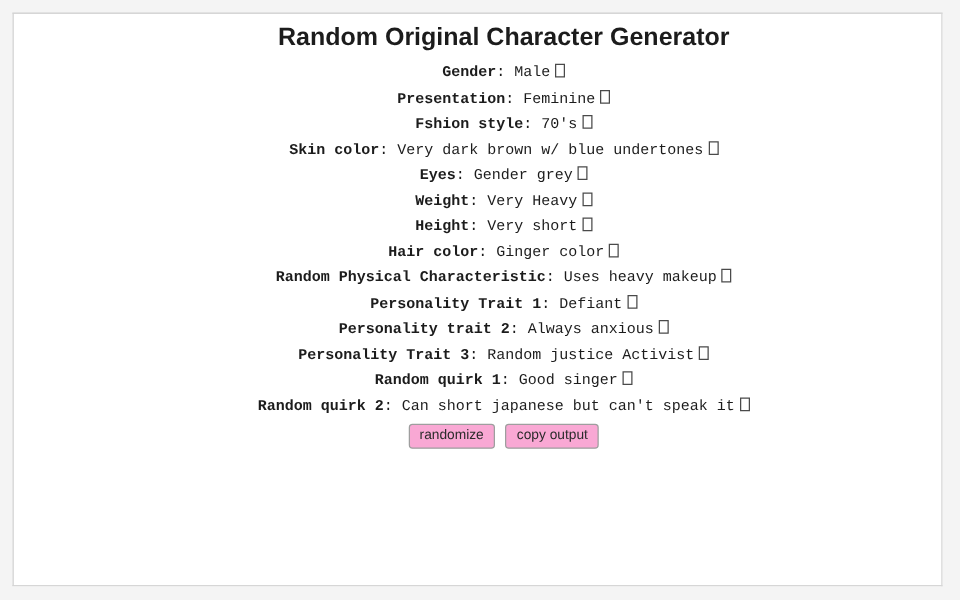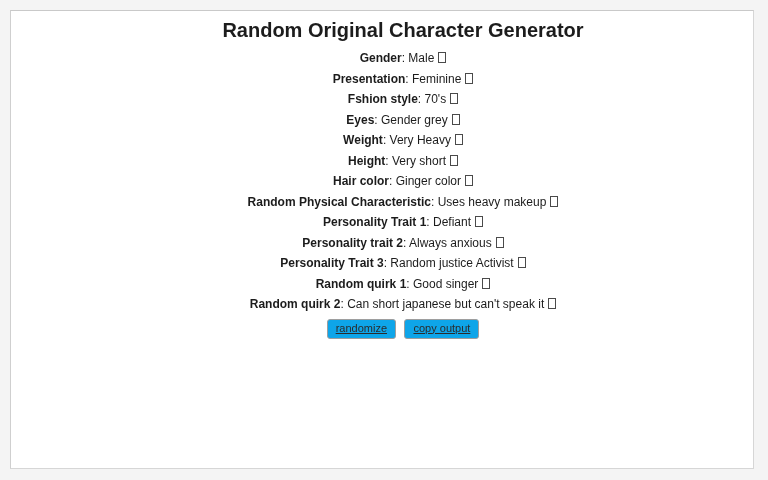--- a/index.html
+++ b/index.html
@@ -28,58 +28,59 @@
     font-size:20px;
     line-height:23px;
     font-weight:700;
     margin:8px 0 9px 0;
   }
   .rows{display:block;}
   .row{
     font-size:12px;
     line-height:14px;
     margin:0 0 6.5px 0;
+    font-family:Liberation Mono, monospace;
   }
   .row .lbl{font-weight:700;}
   .row .val{font-weight:400;}
   .tofu{
     display:inline-block;
     width:6px;height:9px;
     border:1px solid #4a4a4a;
     margin-left:4px;
     vertical-align:-1px;
   }
   .btnrow{margin-top:6px;}
   .btnrow button{
     font-family:"Liberation Sans", sans-serif;
     font-size:11px;
     line-height:13px;
     color:#2b2b2b;
-    background:#0ea5e9;
+    background:#f9a8d4;
     border:1px solid #9e9e9e;
     border-radius:3px;
     padding:2px 8px 3px 8px;
     margin:0 2px;
     cursor:pointer;
-    text-decoration:underline;
   }
 </style>
 </head>
 <body>
 
 <div class="page">
   <div class="panel">
     <h1 class="title">Random Original Character Generator</h1>
     <div class="rows">
   <p class="row"><b class="lbl">Gender</b><span class="val">: Male</span><span class="tofu"></span></p>
 
   <p class="row"><b class="lbl">Presentation</b><span class="val">: Feminine</span><span class="tofu"></span></p>
 
   <p class="row"><b class="lbl">Fshion style</b><span class="val">: 70's</span><span class="tofu"></span></p>
 
+  <p class="row"><b class="lbl">Skin color</b><span class="val">: Very dark brown w/ blue undertones</span><span class="tofu"></span></p>
 
   <p class="row"><b class="lbl">Eyes</b><span class="val">: Gender grey</span><span class="tofu"></span></p>
 
   <p class="row"><b class="lbl">Weight</b><span class="val">: Very Heavy</span><span class="tofu"></span></p>
 
   <p class="row"><b class="lbl">Height</b><span class="val">: Very short</span><span class="tofu"></span></p>
 
   <p class="row"><b class="lbl">Hair color</b><span class="val">: Ginger color</span><span class="tofu"></span></p>
 
   <p class="row"><b class="lbl">Random Physical Characteristic</b><span class="val">: Uses heavy makeup</span><span class="tofu"></span></p>

